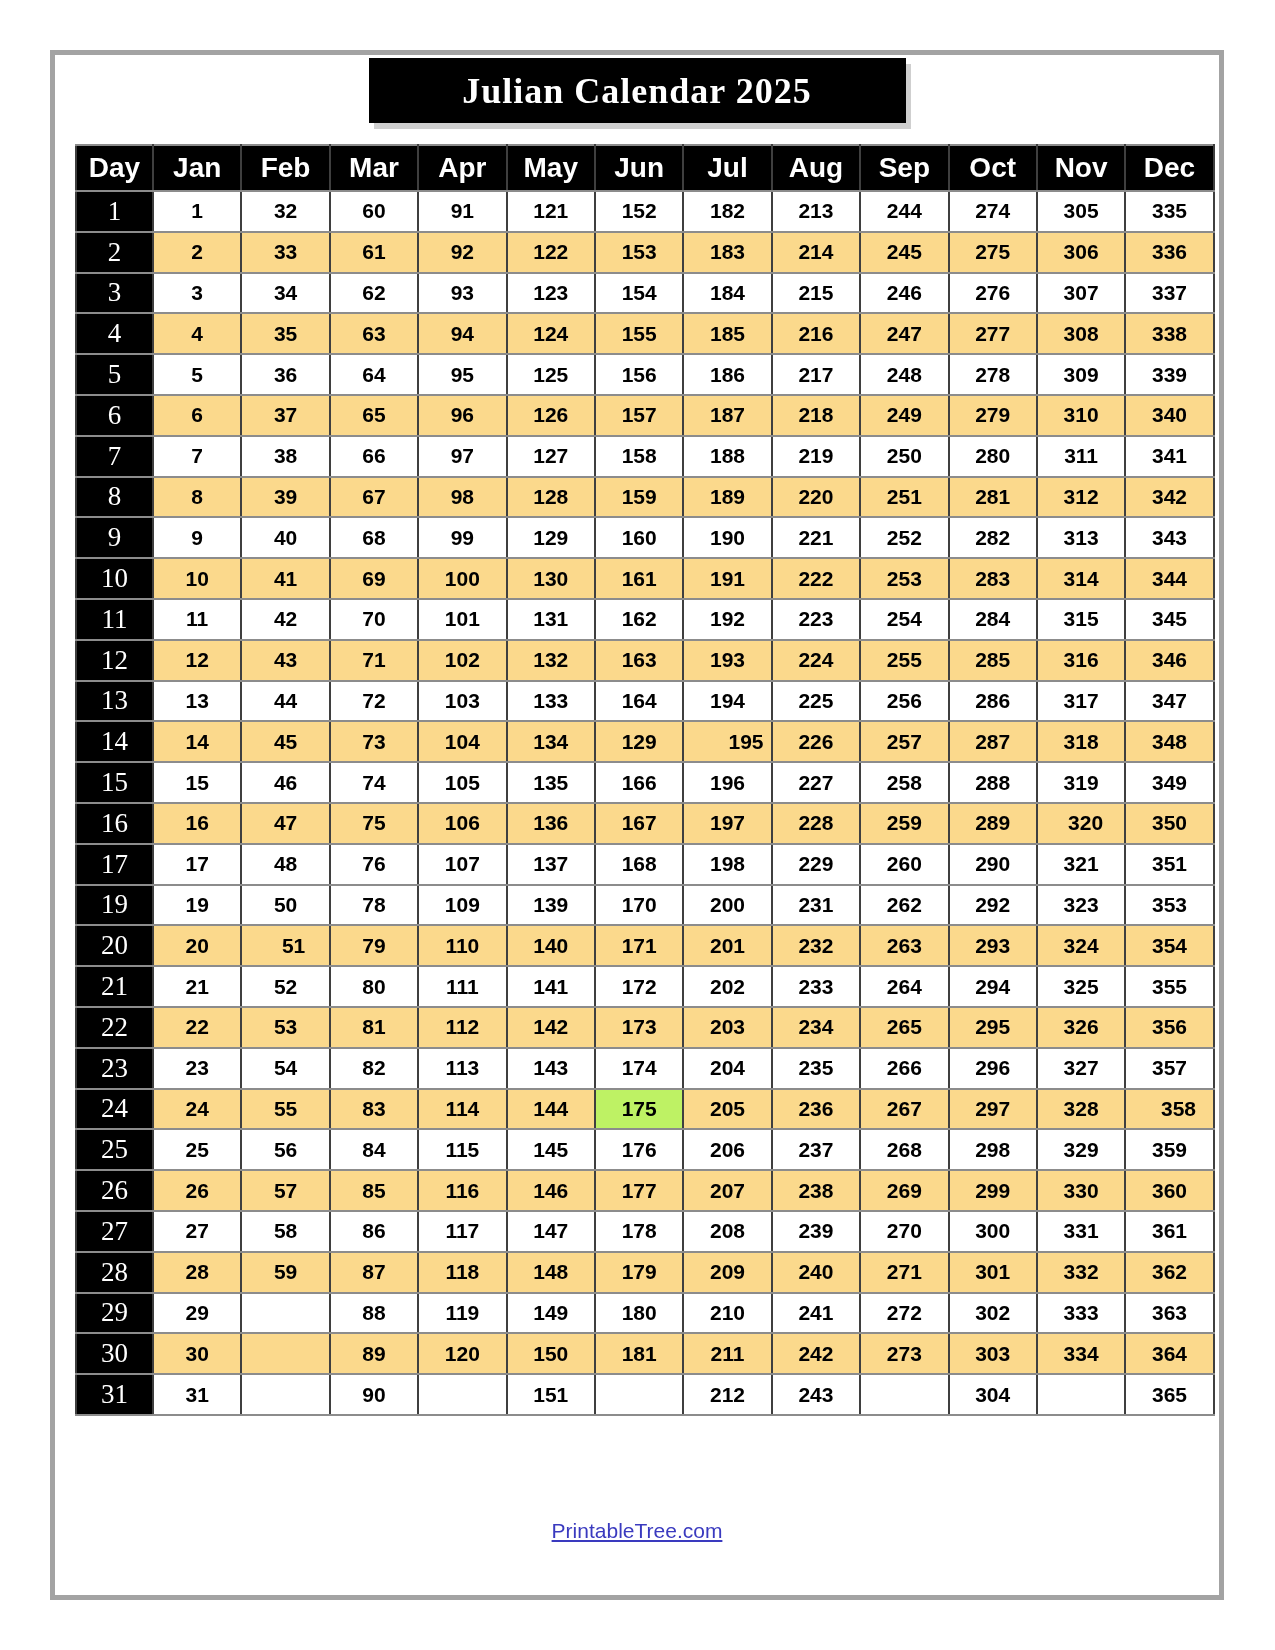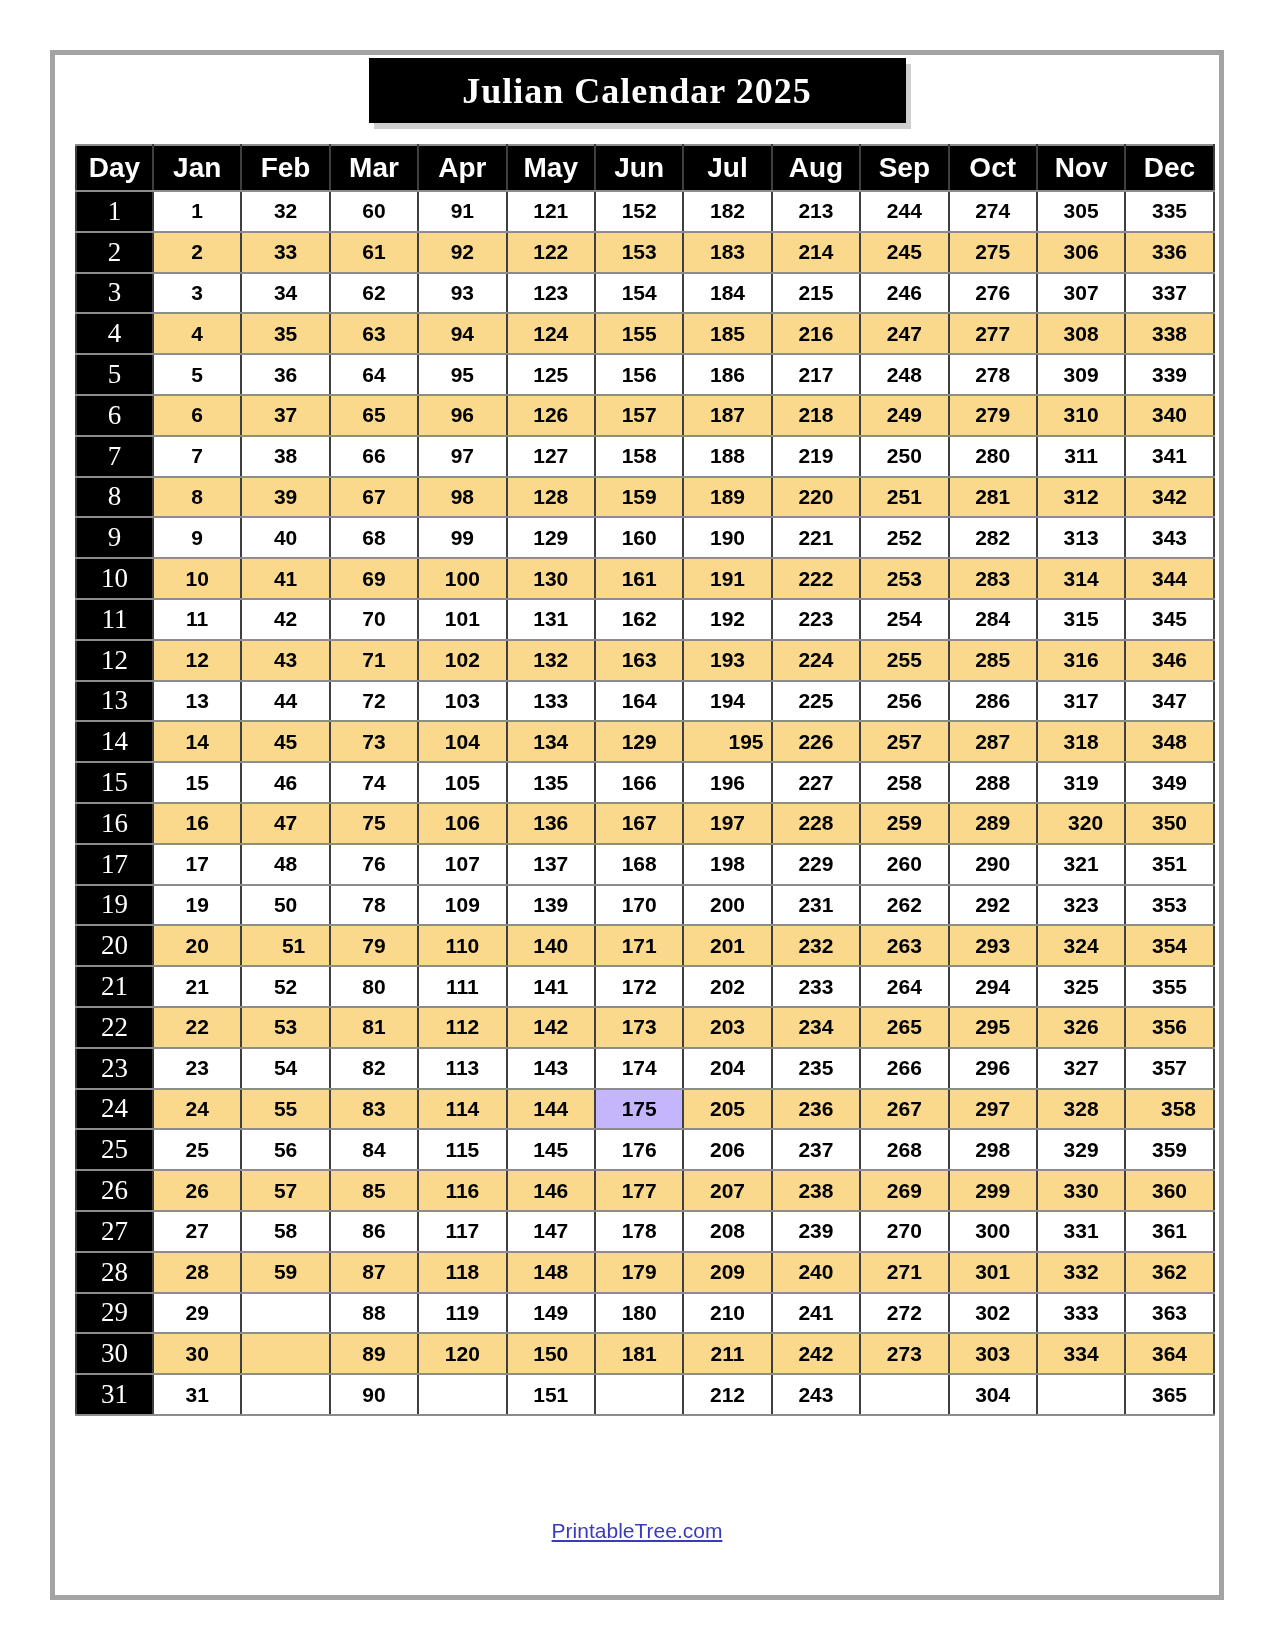--- a/index.html
+++ b/index.html
@@ -469,21 +469,21 @@
             <td class="value-cell">327</td>
             <td class="value-cell">357</td>
           </tr>
           <tr>
             <td class="day-cell">24</td>
             <td class="value-cell" style="background: rgb(251, 217, 140);">24</td>
             <td class="value-cell" style="background: rgb(251, 217, 140);">55</td>
             <td class="value-cell" style="background: rgb(251, 217, 140);">83</td>
             <td class="value-cell" style="background: rgb(251, 217, 140);">114</td>
             <td class="value-cell" style="background: rgb(251, 217, 140);">144</td>
-            <td class="value-cell" style="background: #c4b5fd;">175</td>
+            <td class="value-cell" style="background: #bef264;">175</td>
             <td class="value-cell" style="background: rgb(251, 217, 140);">205</td>
             <td class="value-cell" style="background: rgb(251, 217, 140);">236</td>
             <td class="value-cell" style="background: rgb(251, 217, 140);">267</td>
             <td class="value-cell" style="background: rgb(251, 217, 140);">297</td>
             <td class="value-cell" style="background: rgb(251, 217, 140);">328</td>
             <td class="value-cell" style="background: rgb(251, 217, 140); padding-left: 18px;">358</td>
           </tr>
           <tr>
             <td class="day-cell">25</td>
             <td class="value-cell">25</td>

